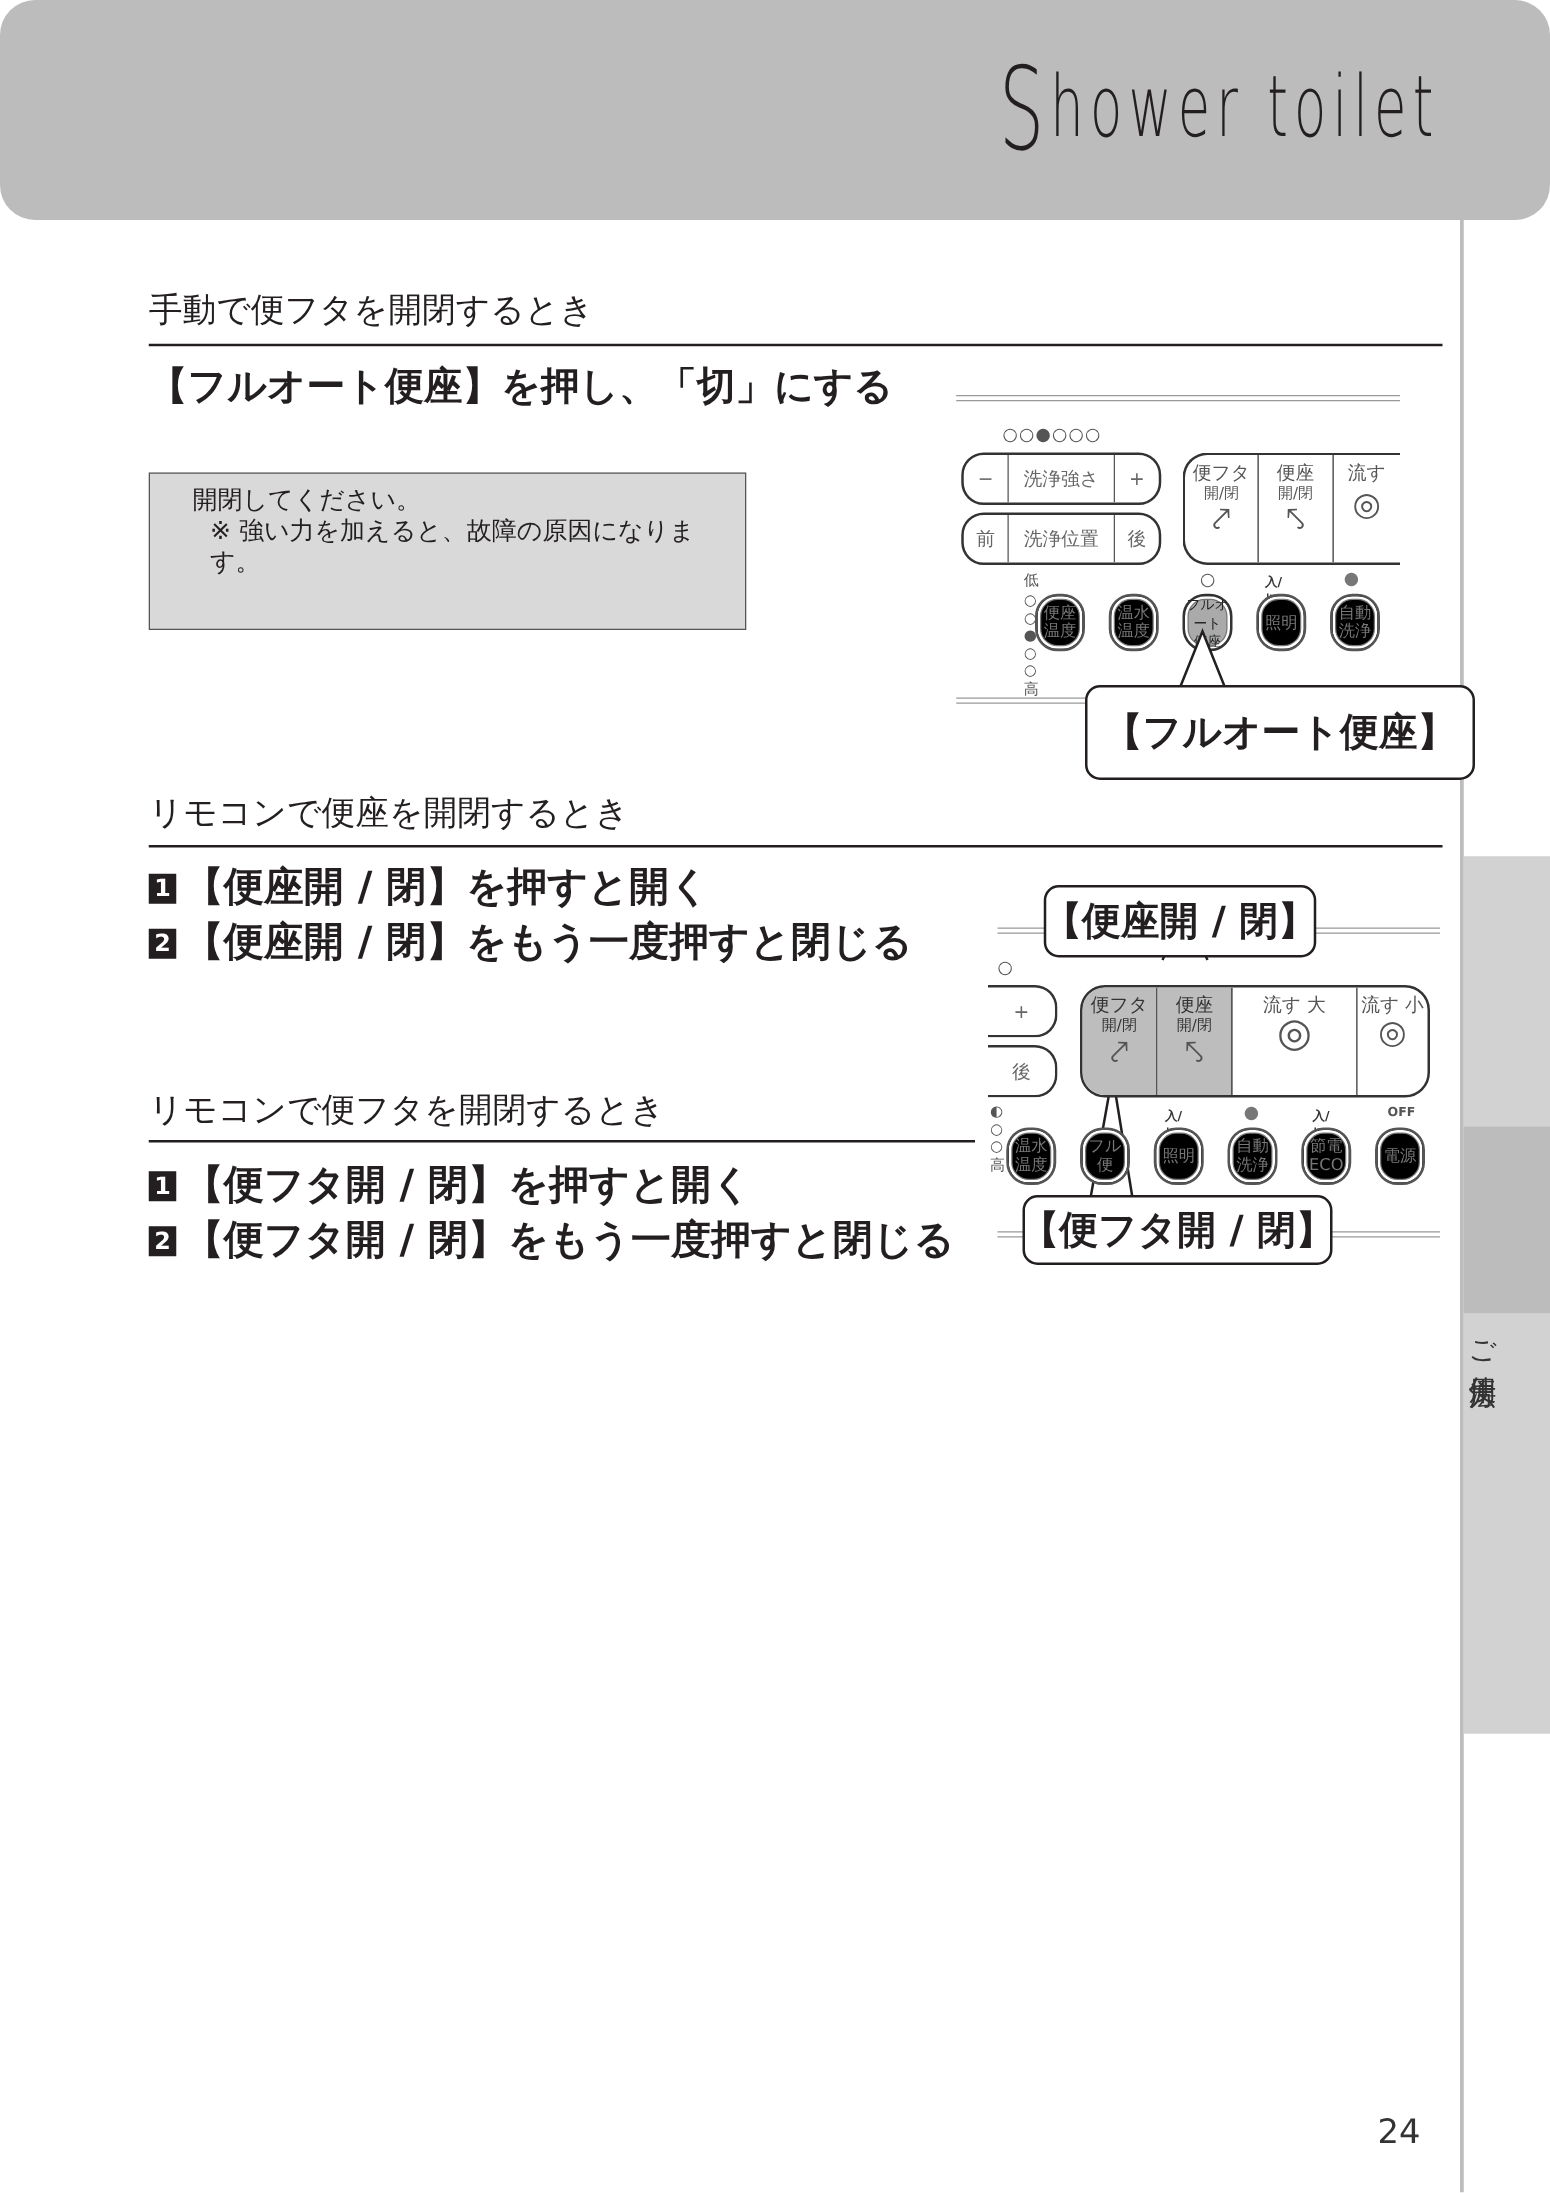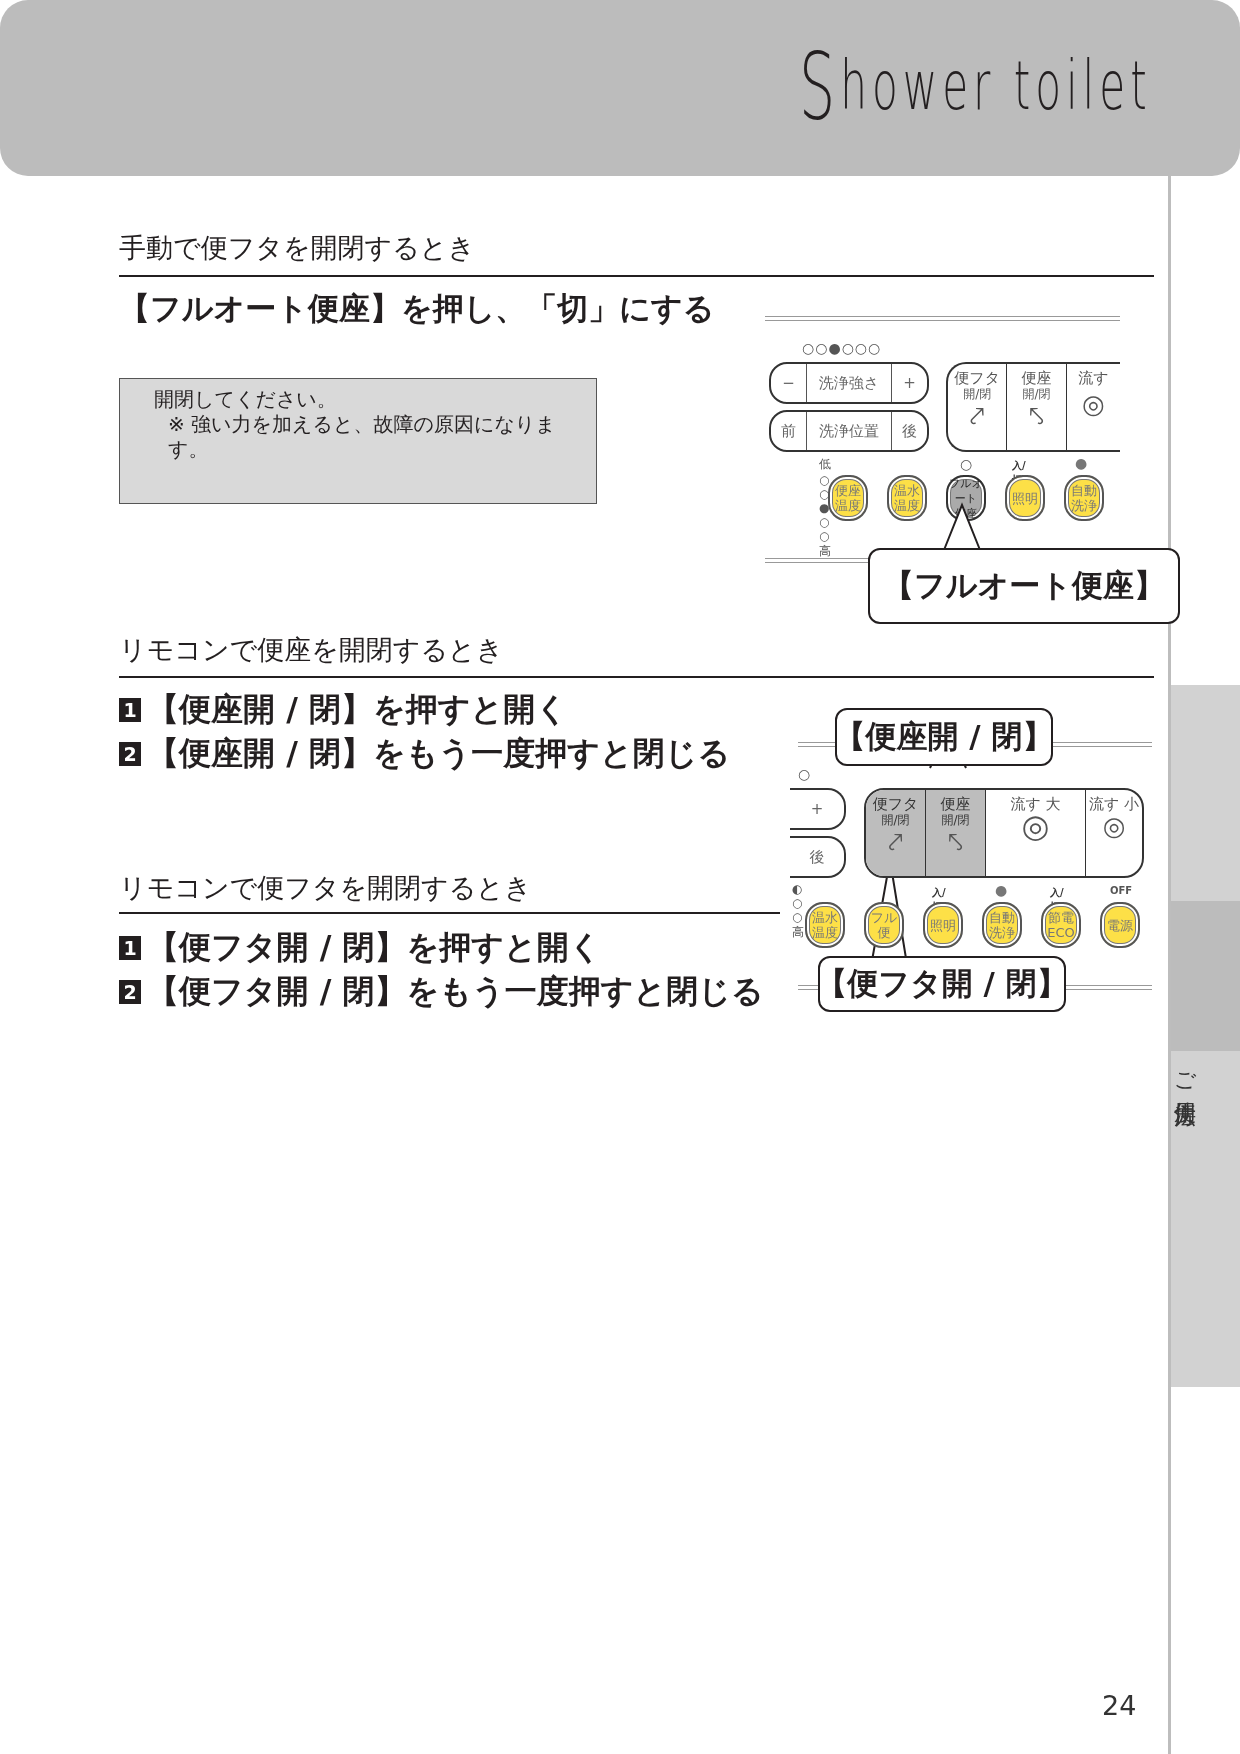--- a/index.html
+++ b/index.html
@@ -35,21 +35,21 @@
   .pill { position: absolute; border: 2px solid #333; border-radius: 18px; background: #fff; display: flex; align-items: center; justify-content: space-between; font-size: 15px; color: #666; overflow: hidden; }
   .pill .seg { height: 100%; display: flex; align-items: center; justify-content: center; }
   .pill .end { width: 36px; border-right: 1px solid #555; }
   .pill .end.r { border-right: none; border-left: 1px solid #555; }
   .panel { position: absolute; border: 2px solid #333; border-radius: 20px 0 0 20px; background: #fff; display: flex; overflow: hidden; }
   .panel.full { border-radius: 20px; }
   .pcell { border-right: 1.5px solid #333; display: flex; flex-direction: column; align-items: center; padding-top: 6px; font-size: 15px; color: #555; line-height: 16px; }
   .pcell.dark { background: #bdbdbd; color: #333; }
   .pcell .sub { font-size: 12px; }
   .pcell .ico { font-size: 26px; margin-top: 6px; color: #555; }
-  .rbtn { position: absolute; width: 40px; height: 46px; border: 2px solid #555; border-radius: 18px; box-shadow: inset 0 0 0 2px #fff, inset 0 0 0 3px #777; background: #fde047; font-size: 13px; line-height: 15px; color: #777; display: flex; align-items: center; justify-content: center; text-align: center; }
+  .rbtn { position: absolute; width: 40px; height: 46px; border: 2px solid #555; border-radius: 18px; box-shadow: inset 0 0 0 2px #fff, inset 0 0 0 3px #777; background: #000000; font-size: 13px; line-height: 15px; color: #777; display: flex; align-items: center; justify-content: center; text-align: center; }
   .rbtn.dark { background: #aaa; color: #222; border-color: #333; }
   .small-lbl { position: absolute; font-size: 10px; color: #333; font-weight: bold; }
 
   .callout { position: absolute; border: 2px solid #231f20; border-radius: 12px; background: #fff; font-size: 31px; font-weight: bold; color: #231f20; display: flex; align-items: center; justify-content: center; white-space: nowrap; }
   svg.pointer { position: absolute; overflow: visible; }
 
   .page-num { position: absolute; left: 1102px; top: 1690px; font-size: 27px; color: #333; }
 </style>
 </head>
 <body>

